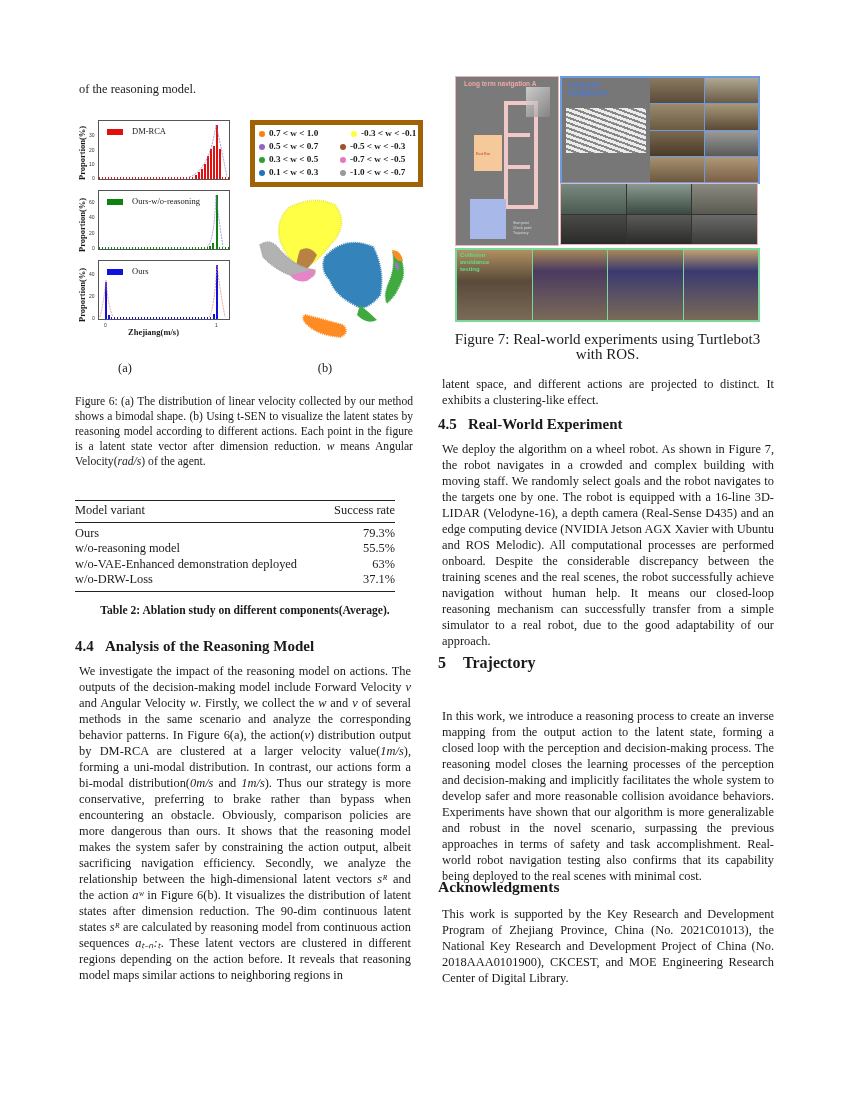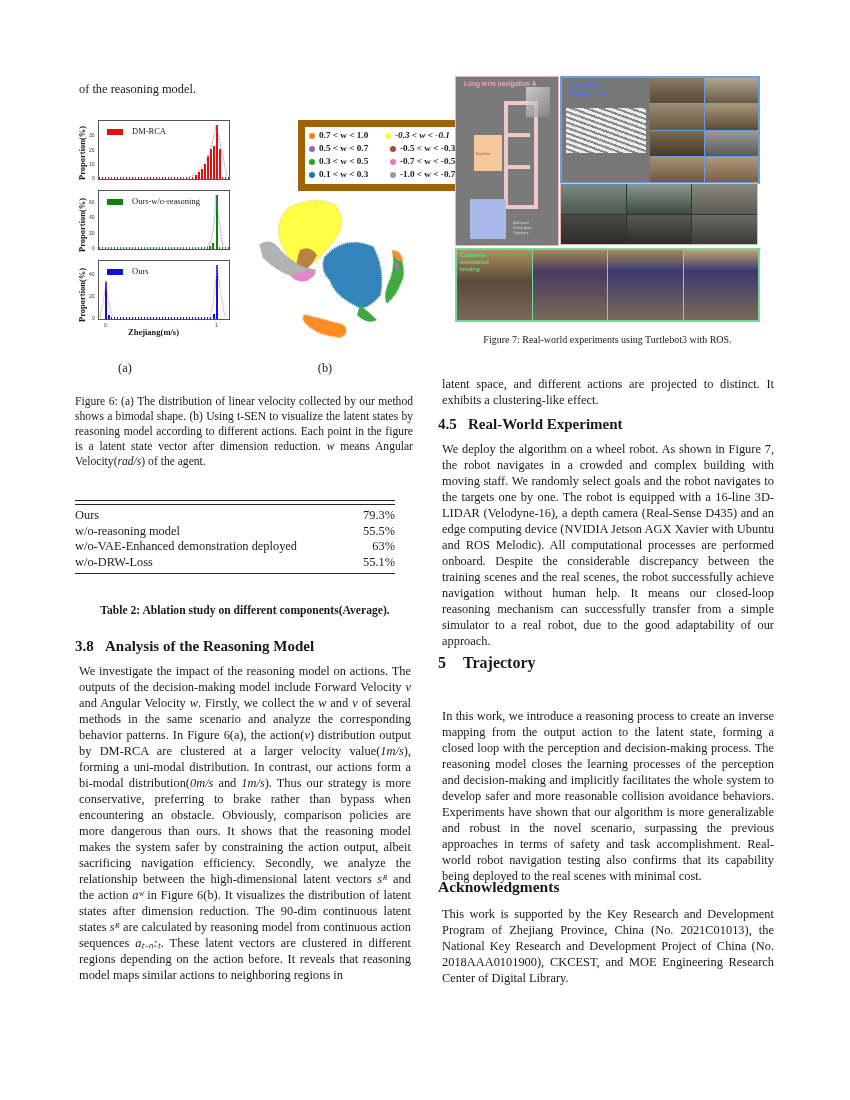--- a/index.html
+++ b/index.html
@@ -14,21 +14,21 @@
   .caption { font-size:11.6px; line-height:15px; text-align:justify; }
   .center { text-align:center; }
   i.m { font-style:italic; }
   
   .hist { position:absolute; border:1px solid #555; background:#fff; }
   .hist .ytick { position:absolute; font-size:5px; color:#333; font-family:"Liberation Sans", sans-serif; }
   .ylabel { position:absolute; font-size:8.5px; font-weight:bold; transform:rotate(-90deg); transform-origin:left top; white-space:nowrap; }
   .legend-chip { position:absolute; width:16px; height:6px; }
   .legend-txt { position:absolute; font-size:8.5px; }
   .bar { position:absolute; bottom:0; width:2px; }
-  .legend-box { position:absolute; border:7px solid #a16207; background:#fff;margin-left:48px; }
+  .legend-box { position:absolute; border:5px solid #a16207; background:#fff; }
   .lg-item { position:absolute; font-size:9.2px; font-weight:bold; white-space:nowrap; }
   .dot { display:inline-block; width:6px; height:6px; border-radius:50%; margin-right:4px; vertical-align:middle; }
   table.t { border-collapse:collapse; width:100%; font-size:12.4px; }
   table.t td { padding:0; line-height:15.5px; }
   table.t td.r { text-align:right; }
   .photo { position:absolute; }
 </style>
 </head>
 <body>
 
@@ -99,21 +99,21 @@
   </div>
   <div class="abs" style="left:128px;top:327px;font-size:8.5px;font-weight:bold;">Zhejiang(m/s)</div>
 </div>
 
 <div>
   <div class="legend-box" style="left:250px;top:120px;width:163px;height:57px;">
     <div class="lg-item" style="left:4px;top:3px;"><span class="dot" style="background:#ff7f0e;"></span><span>0.7 &lt; w &lt;  1.0</span></div>
     <div class="lg-item" style="left:4px;top:16px;"><span class="dot" style="background:#9467bd;"></span><span>0.5 &lt; w &lt;  0.7</span></div>
     <div class="lg-item" style="left:4px;top:29px;"><span class="dot" style="background:#2ca02c;"></span><span>0.3 &lt; w &lt;  0.5</span></div>
     <div class="lg-item" style="left:4px;top:42px;"><span class="dot" style="background:#1f77b4;"></span><span>0.1 &lt; w &lt;  0.3</span></div>
-    <div class="lg-item" style="left:80px;top:3px;font-style:italic;"><span class="dot" style="background:#ffff33;"></span><span>-0.3 &lt; w &lt; -0.1</span></div>
+    <div class="lg-item" style="left:96px;top:3px;"><span class="dot" style="background:#ffff33;"></span><span>-0.3 &lt; w &lt; -0.1</span></div>
     <div class="lg-item" style="left:85px;top:16px;"><span class="dot" style="background:#a0522d;"></span><span>-0.5 &lt; w &lt; -0.3</span></div>
     <div class="lg-item" style="left:85px;top:29px;"><span class="dot" style="background:#e377c2;"></span><span>-0.7 &lt; w &lt; -0.5</span></div>
     <div class="lg-item" style="left:85px;top:42px;"><span class="dot" style="background:#999999;"></span><span>-1.0 &lt; w &lt; -0.7</span></div>
   </div>
   <svg class="abs" style="left:255px;top:195px;" width="160" height="150">
     <defs>
       <pattern id="spk" width="3" height="3" patternUnits="userSpaceOnUse">
           <rect width="2" height="2" fill="currentColor"></rect>
         </pattern>
     </defs>
@@ -135,47 +135,55 @@
 <div class="abs center" style="left:75px;top:361px;width:100px;font-size:12.4px;">(a)</div>
 <div class="abs center" style="left:275px;top:361px;width:100px;font-size:12.4px;">(b)</div>
 
 <div class="abs caption" style="left:75px;top:394px;width:338px;">
   <span>Figure 6: (a) The distribution of linear velocity collected by our method shows a bimodal shape. (b) Using t-SEN to visualize the latent states by reasoning model according to different actions. Each point in the figure is a latent state vector after dimension reduction.</span>
   <i class="m">w</i><span> means Angular Velocity(</span><i class="m">rad/s</i><span>) of the agent.</span>
 </div>
 
 <div class="abs" style="left:75px;top:500px;width:320px;">
   <div style="border-top:1.2px solid #222;"></div>
+  <table class="t" style="margin-top:2px;">
+    <tbody>
+        <tr>
+      <td>Model variant</td>
+      <td class="r">Success rate</td>
+    </tr>
+  </tbody>
+    </table>
   <div style="border-top:0.8px solid #222;margin-top:3px;"></div>
   <table class="t" style="margin-top:3px;">
     <tbody>
         <tr>
           <td>Ours</td>
           <td class="r">79.3%</td>
         </tr>
     <tr>
           <td>w/o-reasoning model</td>
           <td class="r">55.5%</td>
         </tr>
     <tr>
           <td>w/o-VAE-Enhanced demonstration deployed</td>
           <td class="r">63%</td>
         </tr>
     <tr>
           <td>w/o-DRW-Loss</td>
-          <td class="r">55.1%</td>
+          <td class="r">37.1%</td>
         </tr>
   </tbody>
     </table>
   <div style="border-top:1.2px solid #222;margin-top:3px;"></div>
 </div>
 <div class="abs center caption" style="left:75px;top:603px;width:340px;font-weight:bold;">Table 2: Ablation study on different components(Average).</div>
 
 <div class="abs h2" style="left:75px;top:638px;">
-  <span class="num">3.8</span><span>Analysis of the Reasoning Model</span>
+  <span class="num">4.4</span><span>Analysis of the Reasoning Model</span>
 </div>
 <div class="col left" style="top:659px;">
   <p>
     <span>We investigate the impact of the reasoning model on actions. The outputs of the decision-making model include Forward Velocity </span><i class="m">v</i><span> and Angular Velocity </span><i class="m">w</i><span>. Firstly, we collect the </span><i class="m">w</i><span> and </span><i class="m">v</i><span> of several methods in the same scenario and analyze the corresponding behavior patterns. In Figure 6(a), the action(</span><i class="m">v</i><span>) distribution output by DM-RCA are clustered at a larger velocity value(</span><i class="m">1m/s</i><span>), forming a uni-modal distribution. In contrast, our actions form a bi-modal distribution(</span><i class="m">0m/s</i><span> and </span><i class="m">1m/s</i><span>). Thus our strategy is more conservative, preferring to brake rather than bypass when encountering an obstacle. Obviously, comparison policies are more dangerous than ours. It shows that the reasoning model makes the system safer by constraining the action output, albeit sacrificing navigation efficiency. Secondly, we analyze the relationship between the high-dimensional latent vectors </span><i class="m">sᴿ</i><span> and the action </span><i class="m">aʷ</i><span> in Figure 6(b). It visualizes the distribution of latent states after dimension reduction. The 90-dim continuous latent states </span><i class="m">sᴿ</i><span> are calculated by reasoning model from continuous action sequences </span><i class="m">aₜ₋ₙ:ₜ</i><span>. These latent vectors are clustered in different regions depending on the action before. It reveals that reasoning model maps similar actions to neighboring regions in</span>
   </p>
 </div>
 
 <div class="abs" style="left:455px;top:76px;width:305px;height:270px;">
 
   <div class="photo" style="left:0;top:0;width:102px;height:168px;background:#7a7a7a;border:1.5px solid #e8b4b4;">
@@ -219,21 +227,21 @@
   </div>
 
   <div class="photo" style="left:0;top:172px;width:301px;height:70px;border:2px solid #7ad89a;display:grid;grid-template-columns:repeat(4,1fr);gap:1px;background:#7ad89a;">
     <div style="background:linear-gradient(#b09060 0%,#5a4a3a 45%,#7a6a58 100%);position:relative;">
       <div class="abs" style="left:3px;top:2px;font-size:6px;font-weight:bold;color:#5fdc8a;line-height:7px;width:40px;font-family:'Liberation Sans',sans-serif;">Collision avoidance testing</div>
     </div>
     <div style="background:linear-gradient(#a88858 0%,#4a3a60 30%,#7a6a58 100%);"></div>
     <div style="background:linear-gradient(#a88858 0%,#3a3a70 30%,#7a6a58 100%);"></div>
     <div style="background:linear-gradient(#c0a070 0%,#3a3a70 30%,#7a6a58 100%);"></div>
   </div>
-  <div class="abs center caption" style="left:-5px;top:256px;width:315px;font-size:10px;">Figure 7: Real-world experiments using Turtlebot3 with ROS.</div>
+  <div class="abs center caption" style="left:-5px;top:256px;width:315px;font-size:15px;">Figure 7: Real-world experiments using Turtlebot3 with ROS.</div>
 </div>
 
 <div class="col right" style="top:372px;">
   <p>latent space, and different actions are projected to distinct. It exhibits a clustering-like effect.</p>
 </div>
 
 <div class="abs h2" style="left:438px;top:416px;">
   <span class="num">4.5</span><span>Real-World Experiment</span>
 </div>
 <div class="col right" style="top:437px;">

